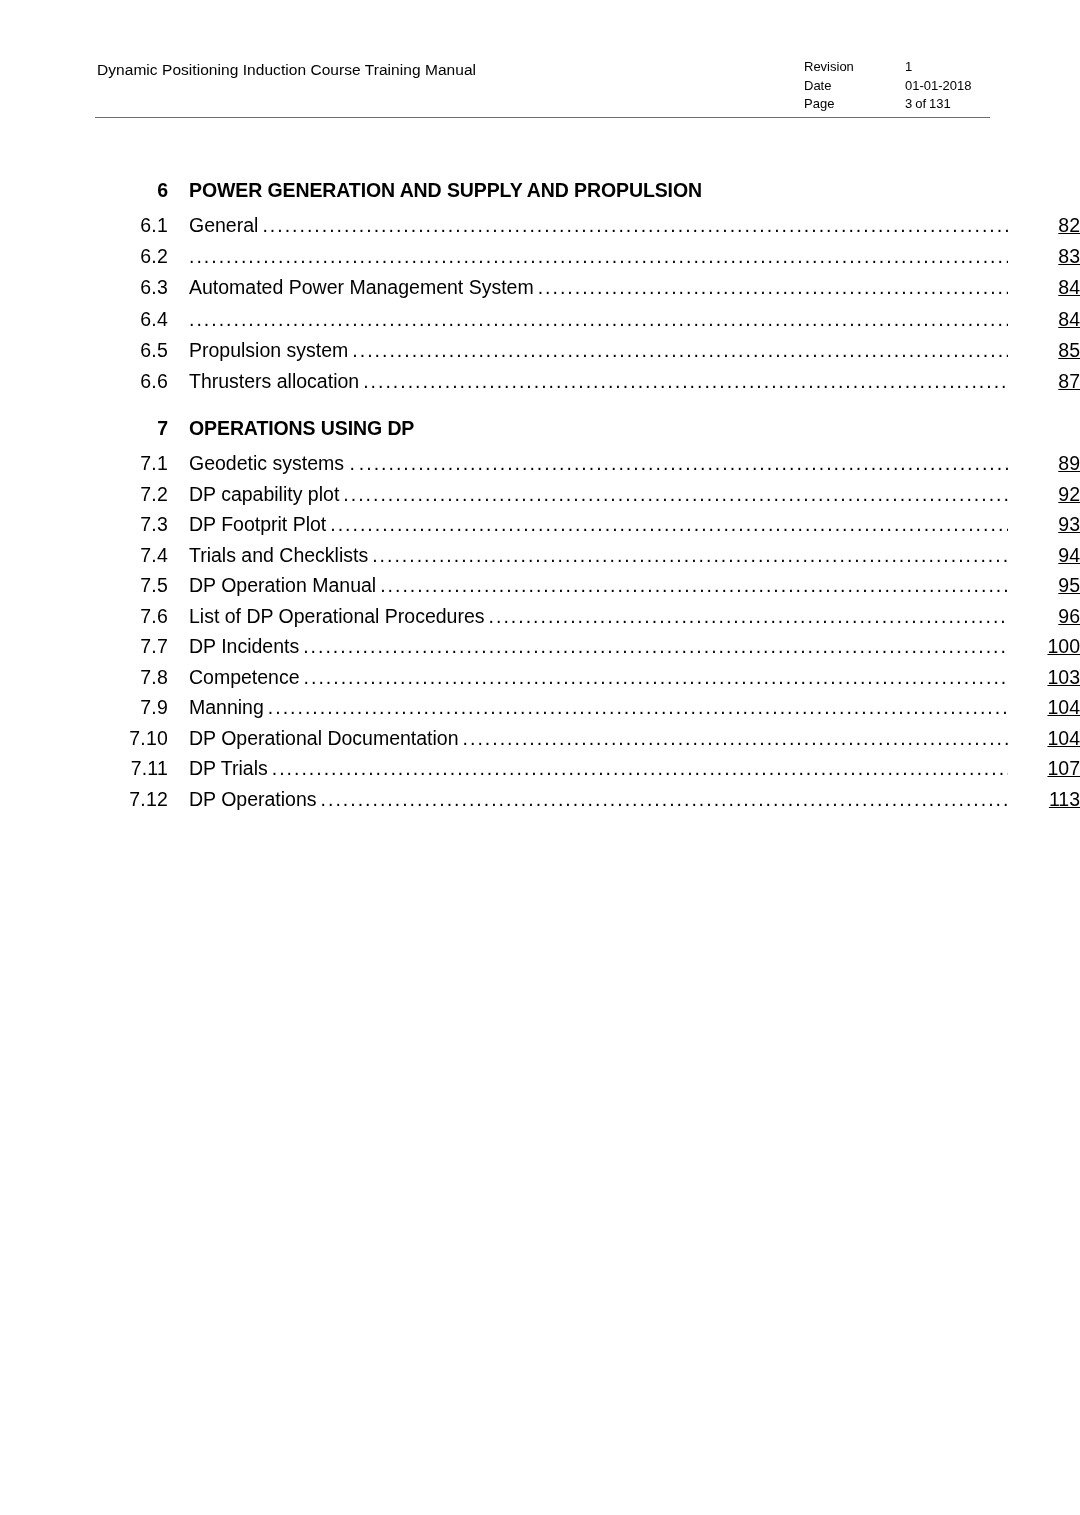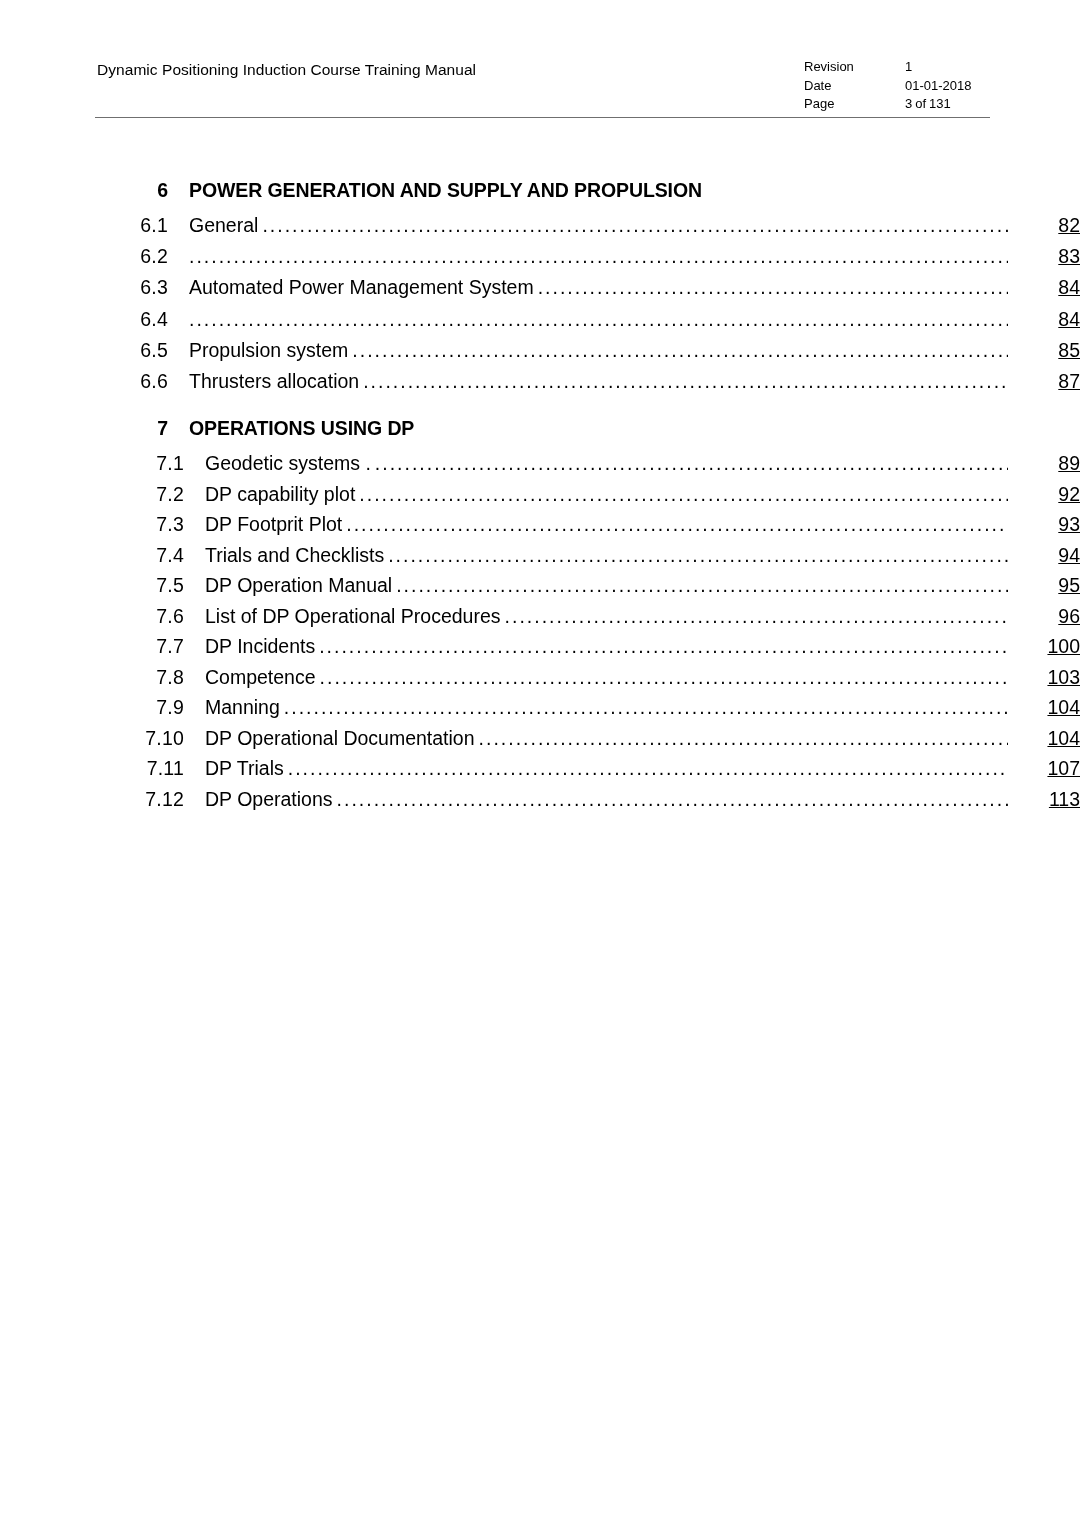--- a/index.html
+++ b/index.html
@@ -136,21 +136,21 @@
   .toc-row .r-page {
     flex: 0 0 66px;
     width: 66px;
     text-align: right;
     padding-left: 6px;
     text-decoration: underline;
   }
 
   
   .group-6 .toc-row { line-height: 31.2px; }
-  .group-7 .toc-row { line-height: 30.5px; padding-left: 16px; }
+  .group-7 .toc-row { line-height: 30.5px; }
 
   
   .footer-rule {
     position: absolute;
     left: 95px;
     top: 1432px;
     width: 895px;
     height: 0;
     border-top: 1.4px solid #6f6f6f;
     z-index: 5;

